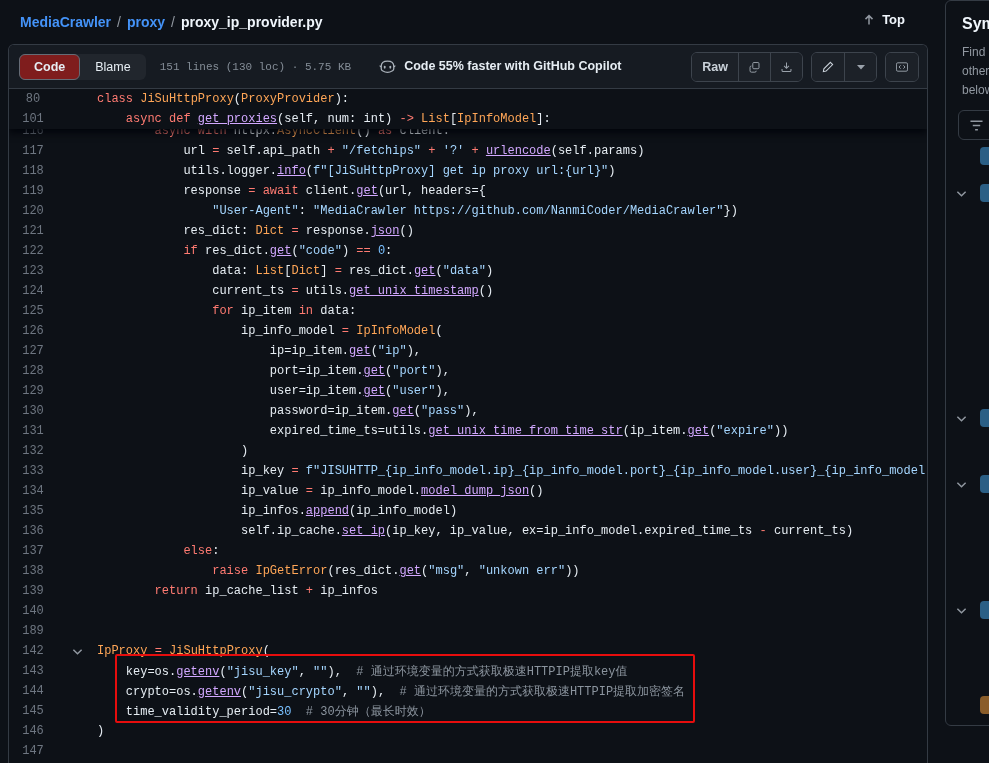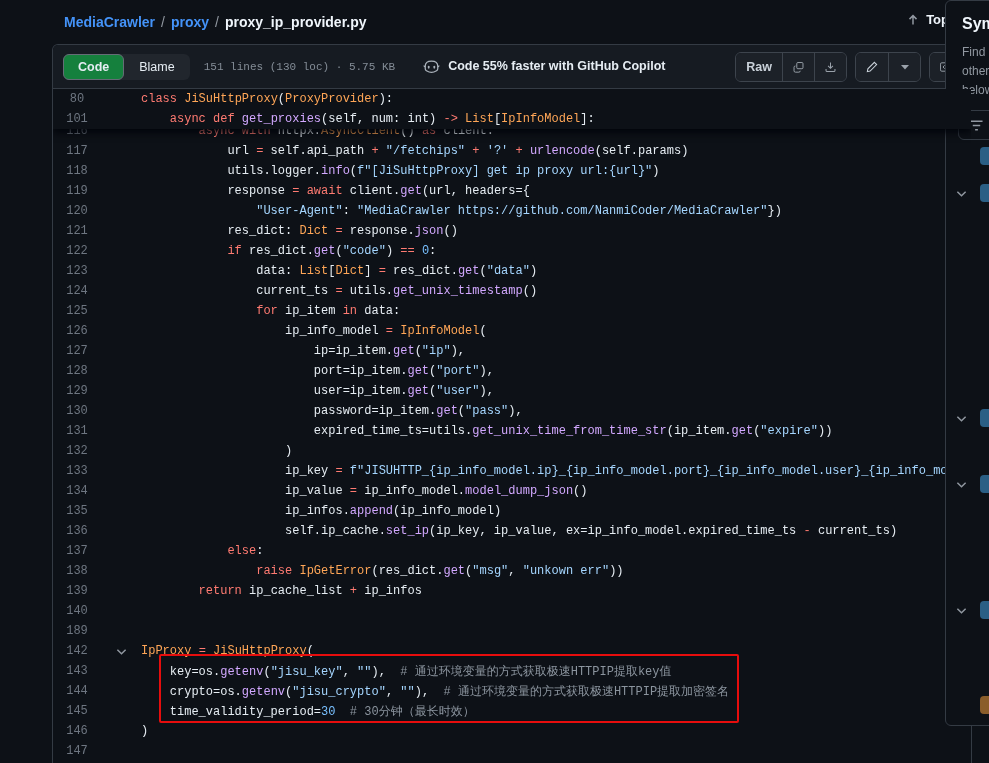--- a/index.html
+++ b/index.html
@@ -1,18 +1,18 @@
 <!DOCTYPE html>
 <html><head>
 <meta charset="utf-8">
 <style>
   * { margin:0; padding:0; box-sizing:border-box; }
   html,body { width:989px; height:763px; overflow:hidden; background:#0d1117;
               font-family:"Liberation Sans", sans-serif; }
-  .main-col { position:absolute; left:0; top:0; width:937px; height:763px;margin-left:44px; }
+  .main-col { position:absolute; left:0; top:0; width:937px; height:763px; }
 
   
   .crumb-row { position:absolute; left:0; top:0; width:937px; height:44px;
                display:flex; align-items:center; padding-left:20px; }
   .crumb { font-size:14px; font-weight:600; color:#9198a1; white-space:nowrap; }
   .crumb a { color:#4493f8; text-decoration:none; cursor:pointer; }
   .crumb .sep { color:#9198a1; font-weight:400; padding:0 6px; }
   .crumb .file { color:#f0f6fc; font-weight:700; }
   .top-link { position:absolute; right:32px; top:12px; display:flex; align-items:center;
               gap:6px; font-size:13px; font-weight:600; color:#f0f6fc; cursor:pointer; }
@@ -22,42 +22,42 @@
   .file-box { position:absolute; left:8px; top:44px; width:920px; height:719px;
               border:1px solid #343b44; border-bottom:none; border-radius:6px 6px 0 0;
               overflow:hidden; background:#0d1117; }
 
   
   .toolbar { height:44px; background:#161b22; border-bottom:1px solid #343b44;
              display:flex; align-items:center; padding:0 8px; }
   .seg { display:flex; background:#21262d; border-radius:6px; margin-left:2px; }
   .seg-btn { font-size:12.5px; color:#e6edf3; padding:5px 14px; border-radius:6px;
              border:1px solid transparent; cursor:pointer; font-weight:500; }
-  .seg-btn.active { background:#15803d; border-color:#656c76; font-weight:700; }
+  .seg-btn.active { background:#7f1d1d; border-color:#656c76; font-weight:700; }
   .meta { font-family:"Liberation Mono", monospace; font-size:11px; color:#848d97;
           margin-left:14px; white-space:nowrap; }
   .copilot { display:flex; align-items:flex-start; gap:8px; margin-left:28px; }
   .copilot-text { font-size:12.5px; font-weight:700; color:#e6edf3; white-space:nowrap; }
   .tb-right { margin-left:auto; display:flex; align-items:center; gap:8px;padding-left:14px; }
   .btn-group { display:flex; border:1px solid #3d444d; border-radius:6px; overflow:hidden; }
   .tb-btn { height:28px; display:flex; align-items:center; justify-content:center;
             background:#1c2128; color:#c9d1d9; font-size:12.5px; font-weight:600;
             padding:0 10px; cursor:pointer; border-left:1px solid #3d444d; }
   .btn-group .tb-btn:first-child { border-left:none; }
   .tb-btn svg { display:block; }
   .icon-btn { width:32px; }
 
   
   .code-wrap { position:relative; background:#0d1117; height:674px; overflow:hidden; }
   .crow { height:20px; display:flex; align-items:center; white-space:pre; }
   .ln { width:48px; flex:none; text-align:center; font-family:"Liberation Mono", monospace;
         font-size:12px; color:#6e7681; cursor:pointer; }
   .chev-slot { width:40px; flex:none; display:flex; align-items:center; padding-left:15px; }
   .ctext { font-family:"Liberation Mono", monospace; font-size:12px; white-space:pre; }
-  .tk-k { color:#ff7b72; } .tk-f { color:#d2a8ff; } .tk-c { color:#ffa657; }
+  .tk-k { color:#ff7b72; } .tk-f { color:#d2a8ff;text-decoration:underline; } .tk-c { color:#ffa657; }
   .tk-s { color:#a5d6ff; } .tk-n { color:#79c0ff; } .tk-m { color:#8b949e; }
   .tk-p { color:#e6edf3; }
   .sticky-rows { position:relative; z-index:3; background:#0d1117;
                  box-shadow:0 4px 7px rgba(1,4,9,0.85); }
   .clip-row { height:12px; overflow:hidden; position:relative; z-index:1; }
   .clip-row .crow { margin-top:-8px; }
   .annotation { position:absolute; z-index:5; border:2px solid #e60d0d; border-radius:2px;
                 pointer-events:none; }
 
   

